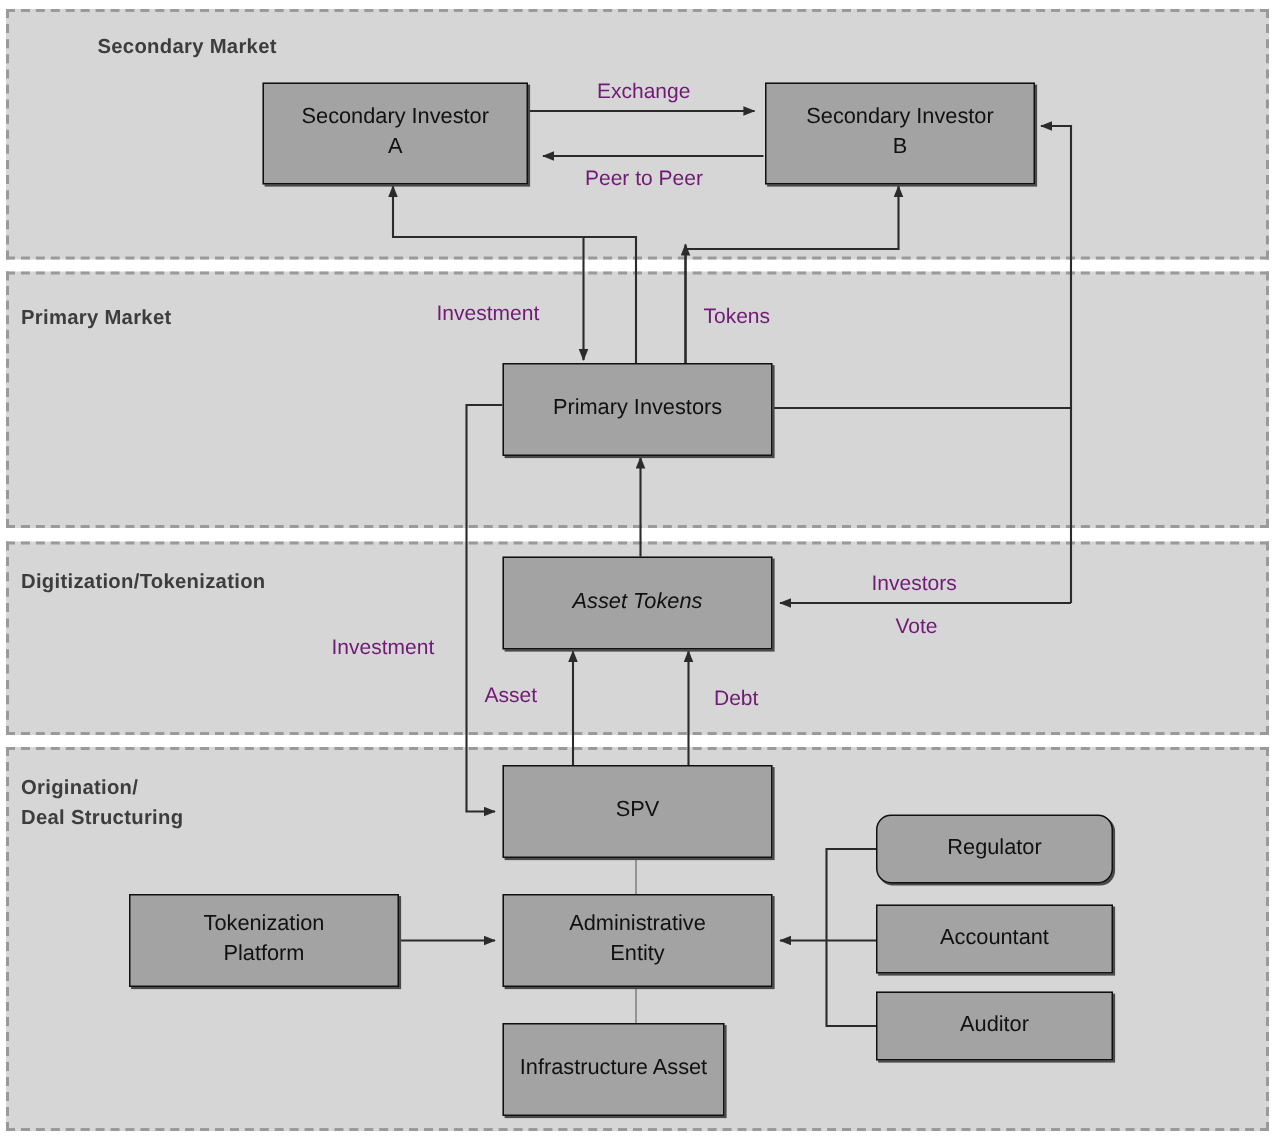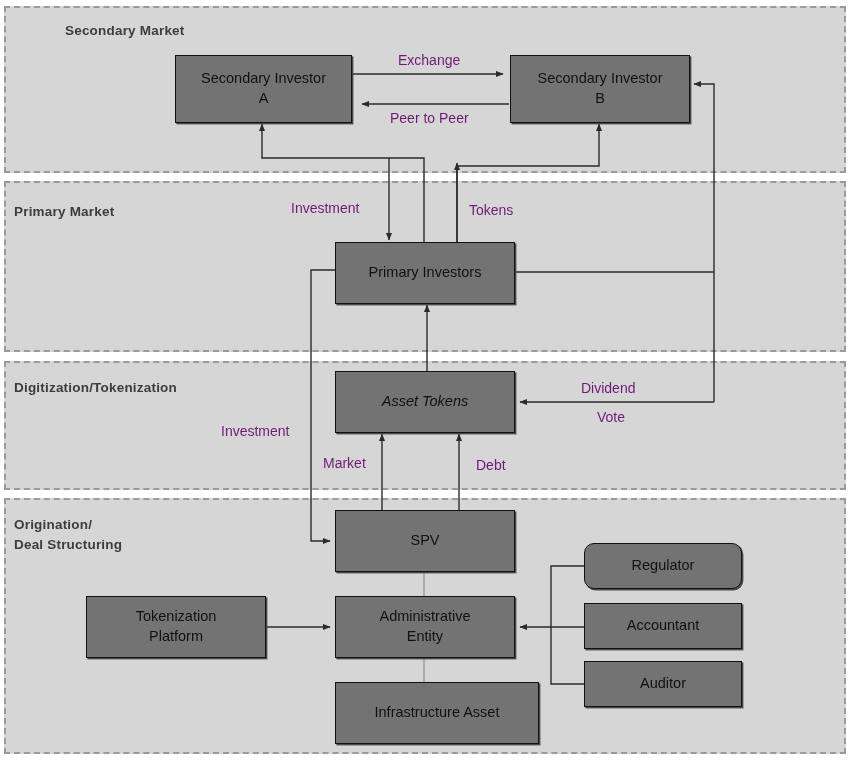--- a/index.html
+++ b/index.html
@@ -23,21 +23,21 @@
     position:absolute;
     font-size:13.5px;
     font-weight:bold;
     color:#3d3d3d;
     letter-spacing:.2px;
     line-height:1.45;
     white-space:pre-line;
   }
   .node{
     position:absolute;
-    background:#737373;
+    background:#a3a3a3;
     border:1.6px solid #111111;
     box-shadow:1.4px 1.4px 0 0 #4a4a4a;
     box-sizing:border-box;
     display:flex;
     align-items:center;
     justify-content:center;
     text-align:center;
     font-size:14.5px;
     color:#111111;
     line-height:1.35;
@@ -126,39 +126,39 @@
   <div class="node" style="left:335px;top:371px;width:180px;height:62px;font-style:italic;">Asset Tokens</div>
 
   <div class="node" style="left:335px;top:510px;width:180px;height:62px;">SPV</div>
 
   <div class="node" style="left:86px;top:596px;width:180px;height:62px;">Tokenization
 Platform</div>
 
   <div class="node" style="left:335px;top:596px;width:180px;height:62px;">Administrative
 Entity</div>
 
-  <div class="node" style="left:335px;top:682px;width:204px;height:62px;">Infrastructure Asset</div>
+  <div class="node" style="left:335px;top:682px;width:148px;height:62px;">Infrastructure Asset</div>
 
   <div class="node" style="left:584px;top:543px;width:158px;height:46px;border-radius:10px;">Regulator</div>
 
   <div class="node" style="left:584px;top:661px;width:158px;height:46px;">Auditor</div>
 
   <div class="node" style="left:584px;top:603px;width:158px;height:46px;">Accountant</div>
 
   <div class="edge-label" style="left:398px;top:52px;">Exchange</div>
 
   <div class="edge-label" style="left:390px;top:110px;">Peer to Peer</div>
 
   <div class="edge-label" style="left:291px;top:200px;">Investment</div>
 
   <div class="edge-label" style="left:469px;top:202px;">Tokens</div>
 
-  <div class="edge-label" style="left:581px;top:380px;">Dividend</div>
+  <div class="edge-label" style="left:581px;top:380px;">Investors</div>
 
   <div class="edge-label" style="left:597px;top:409px;">Vote</div>
 
   <div class="edge-label" style="left:221px;top:423px;">Investment</div>
 
-  <div class="edge-label" style="left:323px;top:455px;">Market</div>
+  <div class="edge-label" style="left:323px;top:455px;">Asset</div>
 
   <div class="edge-label" style="left:476px;top:457px;">Debt</div>
 
 </div>
 
 </body></html>

